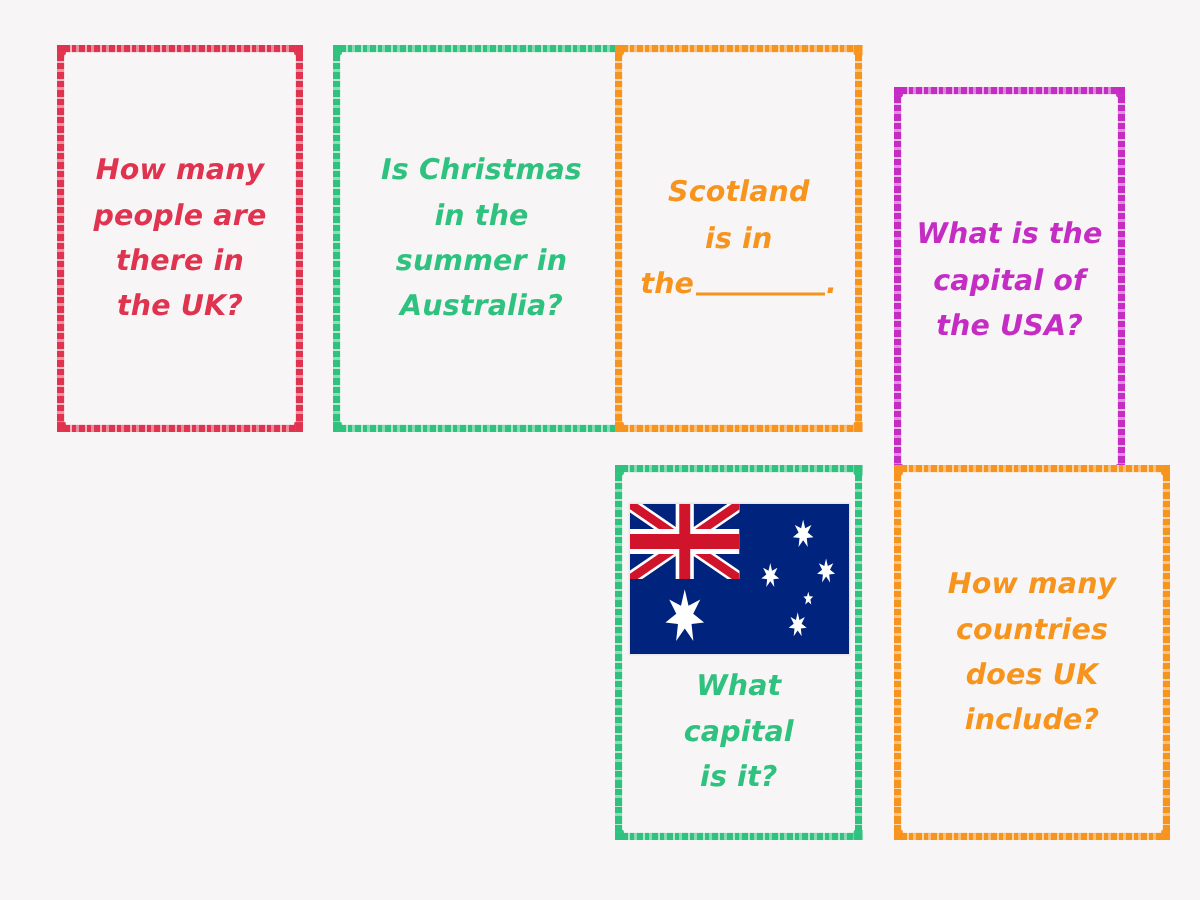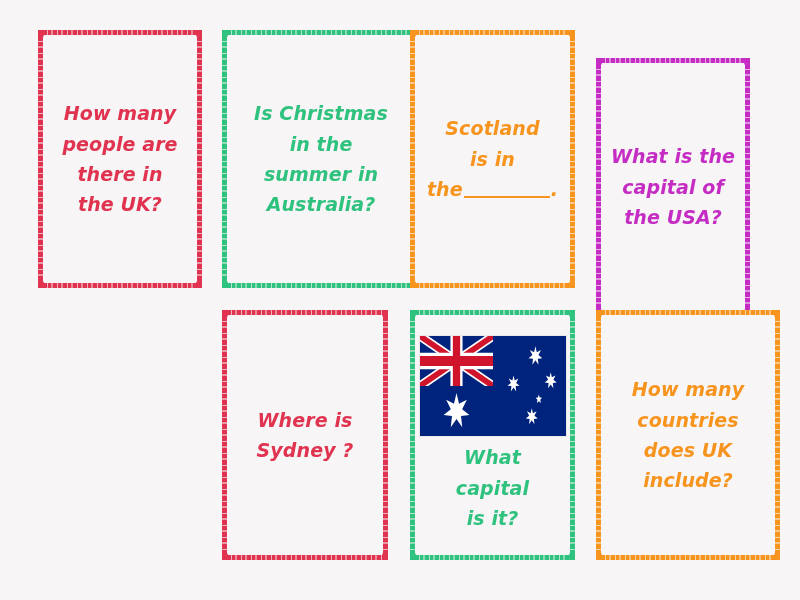--- a/index.html
+++ b/index.html
@@ -168,32 +168,20 @@
     <span class="edge bottom" style="background: rgb(196, 44, 196);"></span>
     <span class="edge left" style="background: rgb(196, 44, 196);"></span>
     <span class="edge right" style="background: rgb(196, 44, 196);"></span>
     <span class="corner tl" style="background: rgb(196, 44, 196);"></span>
     <span class="corner tr" style="background: rgb(196, 44, 196);"></span>
     <span class="corner bl" style="background: rgb(196, 44, 196);"></span>
     <span class="corner br" style="background: rgb(196, 44, 196);"></span>
     <div class="card-text" style="color: rgb(196, 44, 196);">What is the
 capital of
 the USA?</div>
-  </div>
-    <div class="card" style="left: 222px; top: 310px; width: 166px; height: 250px;">
-    <span class="edge top" style="background: rgb(224, 51, 79);"></span>
-    <span class="edge bottom" style="background: rgb(224, 51, 79);"></span>
-    <span class="edge left" style="background: rgb(224, 51, 79);"></span>
-    <span class="edge right" style="background: rgb(224, 51, 79);"></span>
-    <span class="corner tl" style="background: rgb(224, 51, 79);"></span>
-    <span class="corner tr" style="background: rgb(224, 51, 79);"></span>
-    <span class="corner bl" style="background: rgb(224, 51, 79);"></span>
-    <span class="corner br" style="background: rgb(224, 51, 79);"></span>
-    <div class="card-text" style="color: rgb(224, 51, 79);">Where is
-Sydney ?</div>
   </div>
     <div class="card" style="left: 410px; top: 310px; width: 165px; height: 250px;">
     <span class="edge top" style="background: rgb(46, 194, 126);"></span>
     <span class="edge bottom" style="background: rgb(46, 194, 126);"></span>
     <span class="edge left" style="background: rgb(46, 194, 126);"></span>
     <span class="edge right" style="background: rgb(46, 194, 126);"></span>
     <span class="corner tl" style="background: rgb(46, 194, 126);"></span>
     <span class="corner tr" style="background: rgb(46, 194, 126);"></span>
     <span class="corner bl" style="background: rgb(46, 194, 126);"></span>
     <span class="corner br" style="background: rgb(46, 194, 126);"></span>

